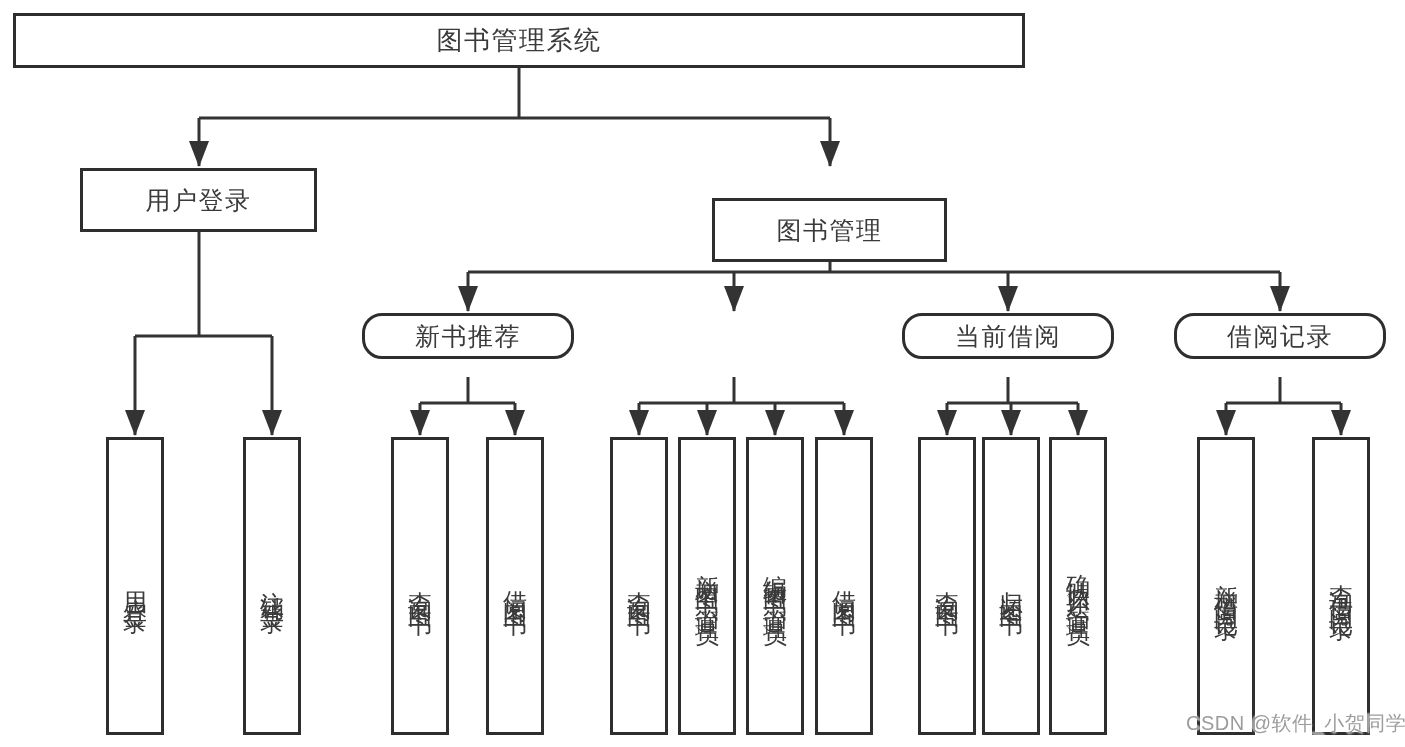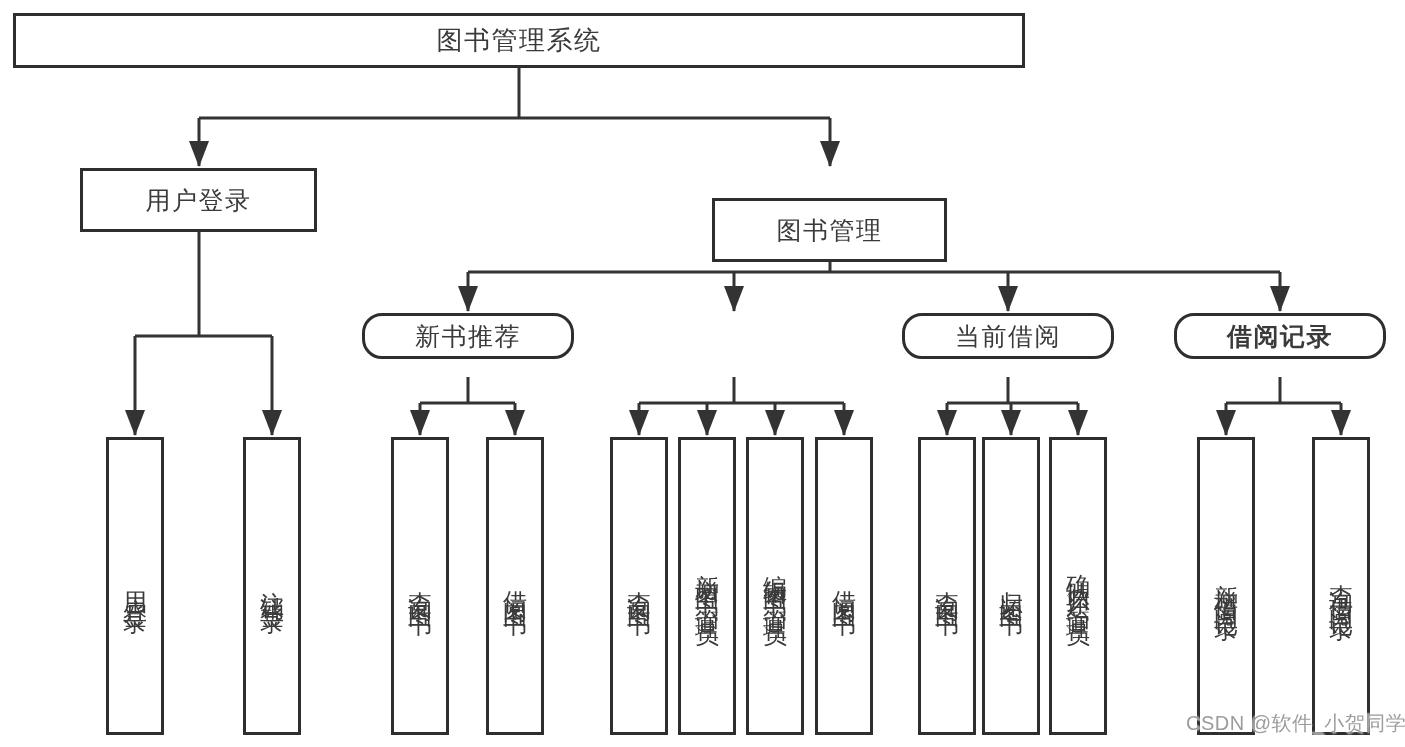--- a/index.html
+++ b/index.html
@@ -109,21 +109,21 @@
     </g>
   </svg>
 
   <div class="box h title">图书管理系统</div>
 
   <div class="box h lvl2" style="left:80px; width:237px;">用户登录</div>
   <div class="box h lvl2" style="left:712px; width:235px;margin-top:30px;">图书管理</div>
 
   <div class="box h lvl3" style="left:362px;">新书推荐</div>
   <div class="box h lvl3" style="left:902px;">当前借阅</div>
-  <div class="box h lvl3" style="left:1174px;font-weight:bold;">借阅记录</div>
+  <div class="box h lvl3" style="left:1174px;">借阅记录</div>
 
   <div class="box v" style="left:106px;">用户登录</div>
   <div class="box v" style="left:243px;">注销登录</div>
 
   <div class="box v" style="left:391px;">查询图书</div>
   <div class="box v" style="left:486px;">借阅图书</div>
 
   <div class="box v" style="left:610px;">查询图书</div>
   <div class="box v" style="left:678px;">新增图书（管理员）</div>
   <div class="box v" style="left:746px;">编辑图书（管理员）</div>

